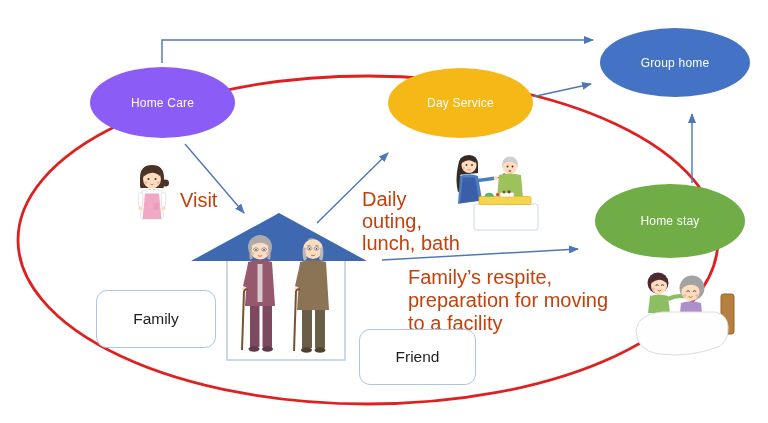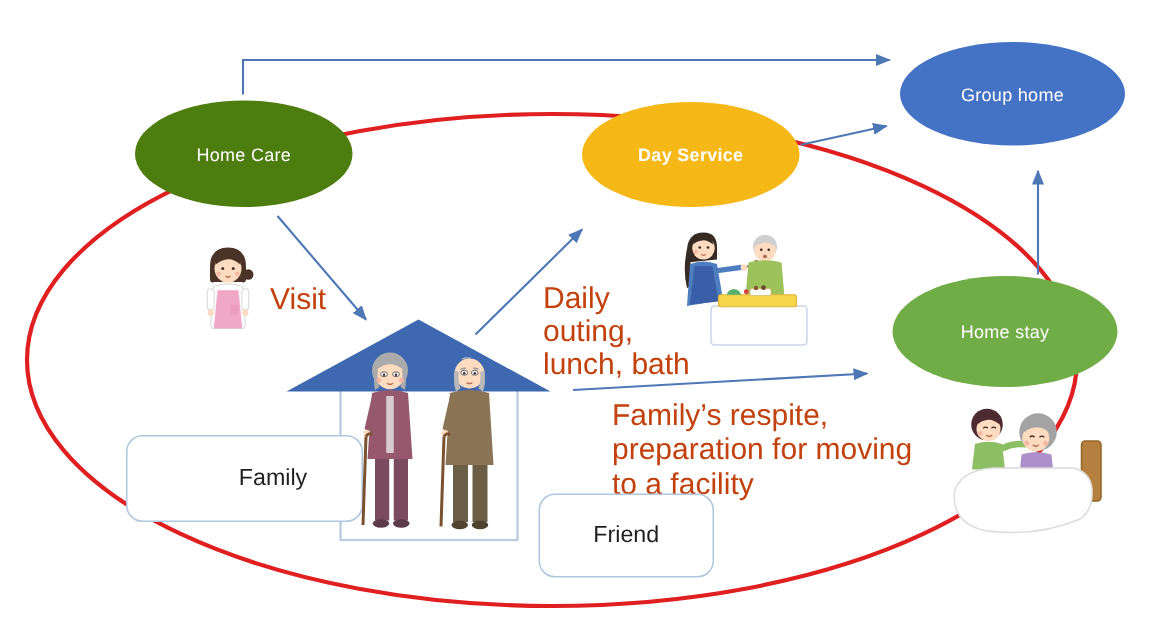--- a/index.html
+++ b/index.html
@@ -39,38 +39,38 @@
     <line x1="534" y1="96.5" x2="591" y2="84" stroke="#4D77B5" stroke-width="1.4" marker-end="url(#arr)"></line>
     <line x1="692" y1="183" x2="692" y2="114" stroke="#4D77B5" stroke-width="1.4" marker-end="url(#arr)"></line>
     <line x1="185" y1="144" x2="244" y2="213" stroke="#4D77B5" stroke-width="1.4" marker-end="url(#arr)"></line>
     <line x1="317" y1="223" x2="388" y2="153" stroke="#4D77B5" stroke-width="1.4" marker-end="url(#arr)"></line>
     <line x1="382" y1="260" x2="578" y2="249" stroke="#4D77B5" stroke-width="1.4" marker-end="url(#arr)"></line>
 
     <rect x="227" y="258" width="118" height="102" fill="#FFFFFF" stroke="#B9CBDF" stroke-width="1.5"></rect>
     <polygon points="191,261 279,213 367,261" fill="#3E68B0"></polygon>
   </svg>
 
-  <div class="node" style="left: 90px; top: 67px; width: 145px; height: 71px; background-color: #4d7c0f;">
+  <div class="node" style="left: 90px; top: 67px; width: 145px; height: 71px; background-color: #8b5cf6;">
     <span>Home Care</span>
   </div>
-  <div class="node" style="left: 388px; top: 68px; width: 145px; height: 70px; background-color: rgb(246, 184, 23); font-weight: bold;">
+  <div class="node" style="left: 388px; top: 68px; width: 145px; height: 70px; background-color: rgb(246, 184, 23);">
     <span>Day Service</span>
   </div>
   <div class="node" style="left: 600px; top: 28px; width: 150px; height: 69px; background-color: rgb(68, 114, 196);">
     <span>Group home</span>
   </div>
   <div class="node" style="left: 595px; top: 184px; width: 150px; height: 74px; background-color: rgb(112, 173, 71);">
     <span>Home stay</span>
   </div>
 
   <div class="ann" style="left:180px; top:189px;">Visit</div>
   <div class="ann wrap" style="left:362px; top:188px; width:98px;">Daily outing, lunch, bath</div>
   <div class="ann wrap" style="left:408px; top:266px; width:218px; line-height:23px;">Family’s respite, preparation for moving to a facility</div>
 
-  <div class="rbox" style="left:84px; top:290px; width:118px; height:56px;padding-left:38px;">
+  <div class="rbox" style="left:96px; top:290px; width:118px; height:56px;">
     <span>Family</span>
   </div>
   <div class="rbox" style="left:359px; top:329px; width:115px; height:54px;">
     <span>Friend</span>
   </div>
 
   <svg class="illus" style="left:130px; top:160px;" width="44" height="72" viewBox="0 0 44 72">
     <g>
       <path d="M10,18 Q10,5 22,5 Q34,5 34,18 L34,26 Q34,29 31,28 L13,28 Q10,29 10,26 Z" fill="#4B3328"></path>
       <circle cx="35.5" cy="23" r="3.5" fill="#4B3328"></circle>

